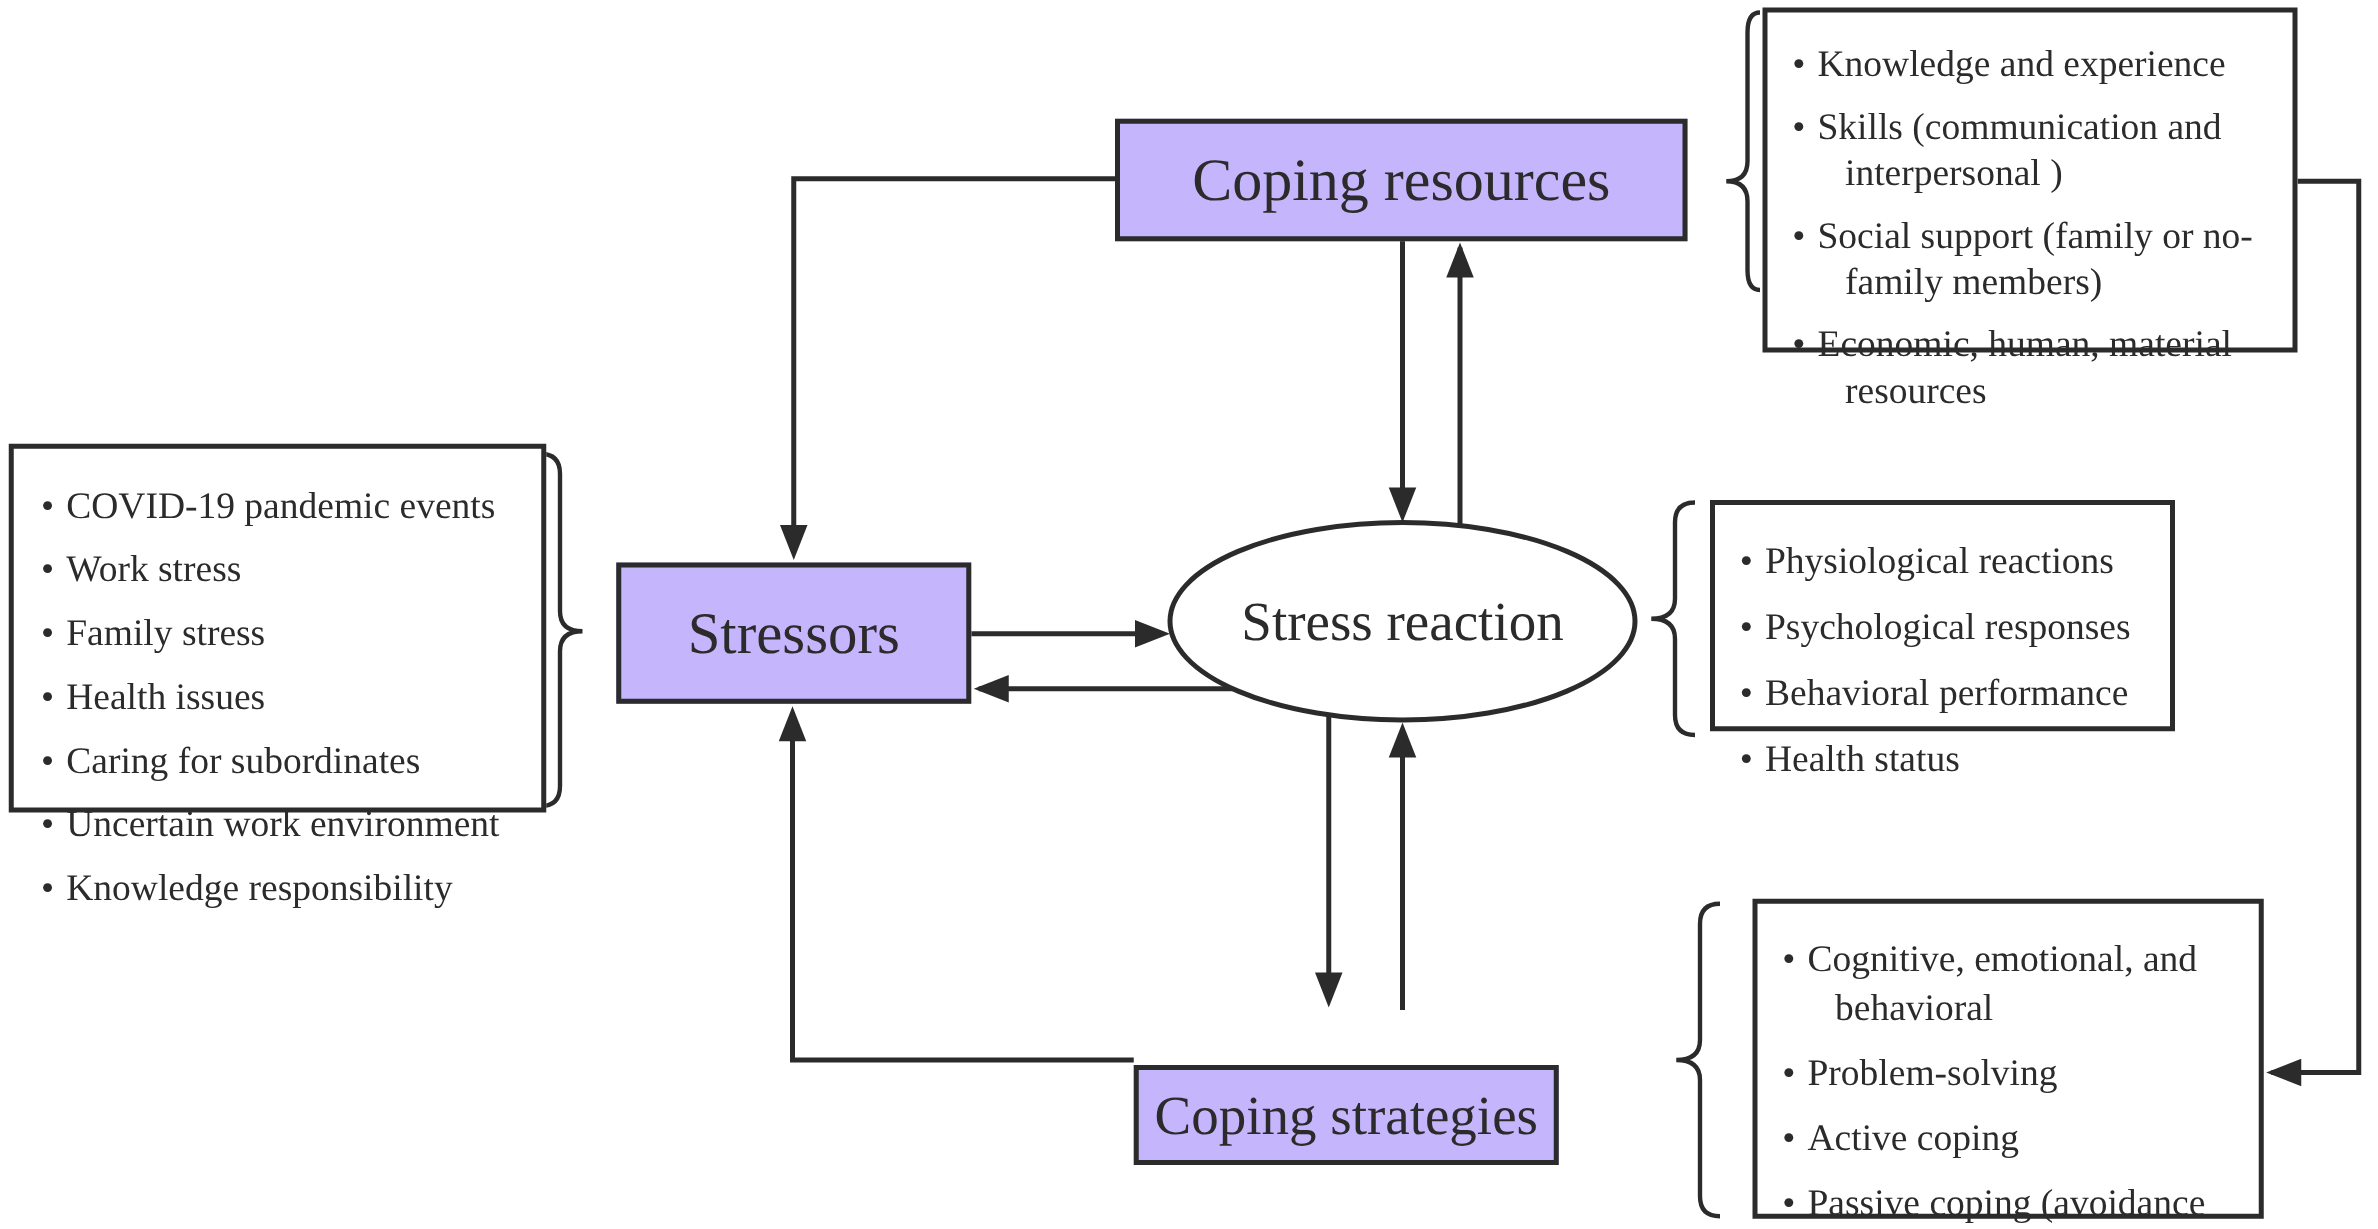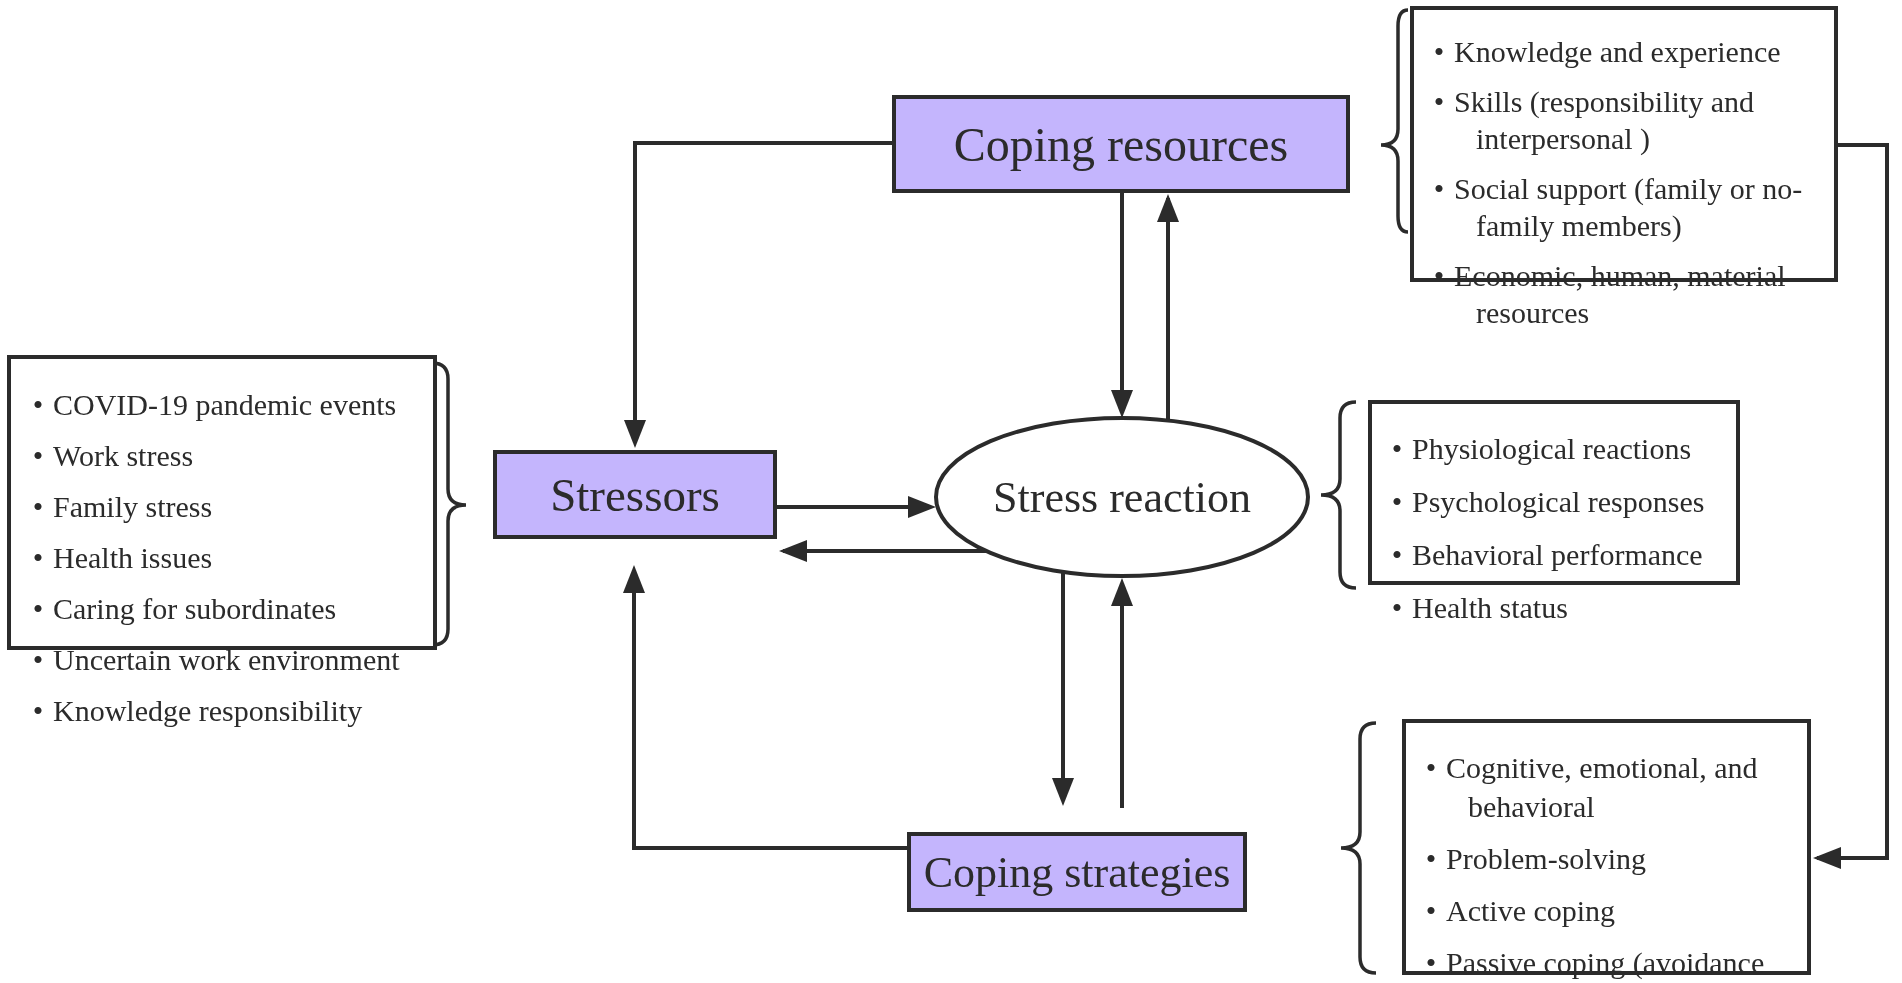--- a/index.html
+++ b/index.html
@@ -14,22 +14,22 @@
   svg .br   { stroke:var(--line); stroke-width:3.5; fill:none; }
   svg .ah   { fill:var(--line); stroke:none; }
   svg .el   { fill:#ffffff; stroke:var(--line); stroke-width:4; }
 
   .node {
     position:absolute; background:#c4b5fd; border:4px solid var(--line);
     box-sizing:border-box; display:flex; align-items:center; justify-content:center;
     white-space:nowrap;
   }
   .node-coping-resources  { left:892px;  top:95px;  width:458px; height:98px;  font-size:48px; }
-  .node-stressors         { left:493px;  top:450px; width:284px; height:89px; font-size:47px; }
-  .node-coping-strategies { left:907px;  top:832px; width:340px; height:80px;  font-size:44px; }
+  .node-stressors         { left:493px;  top:450px; width:284px; height:113px; font-size:47px; }
+  .node-coping-strategies { left:907px;  top:852px; width:340px; height:80px;  font-size:44px; }
   .node-stress-reaction   {
     position:absolute; left:936px; top:468px; width:372px; height:58px;
     display:flex; align-items:center; justify-content:center; font-size:44px; white-space:nowrap;
   }
 
   .listbox {
     position:absolute; background:#fff; border:4px solid var(--line);
     box-sizing:border-box; font-size:30px;
   }
   .listbox ul { list-style:none; margin:0; padding:0; }
@@ -94,21 +94,21 @@
   </div>
 
   <div class="listbox list-coping-resources">
     <ul>
         <li>
         <span class="bullet">•</span>
         <span class="itext">Knowledge and experience</span>
       </li>
         <li>
         <span class="bullet">•</span>
-        <span class="itext">Skills (responsibility and interpersonal )</span>
+        <span class="itext">Skills (communication and interpersonal )</span>
       </li>
         <li>
         <span class="bullet">•</span>
         <span class="itext">Social support (family or no-family members)</span>
       </li>
         <li>
         <span class="bullet">•</span>
         <span class="itext">Economic, human, material resources</span>
       </li>
       </ul>

